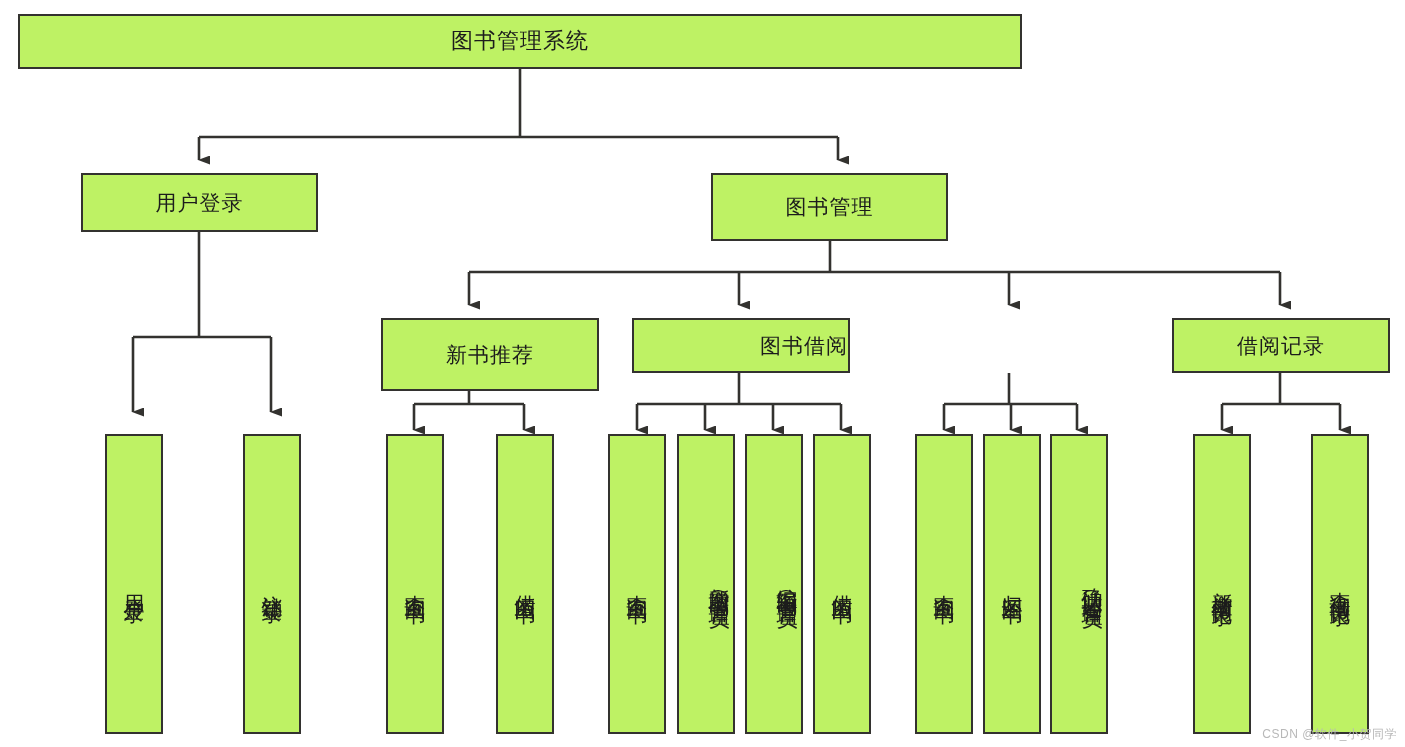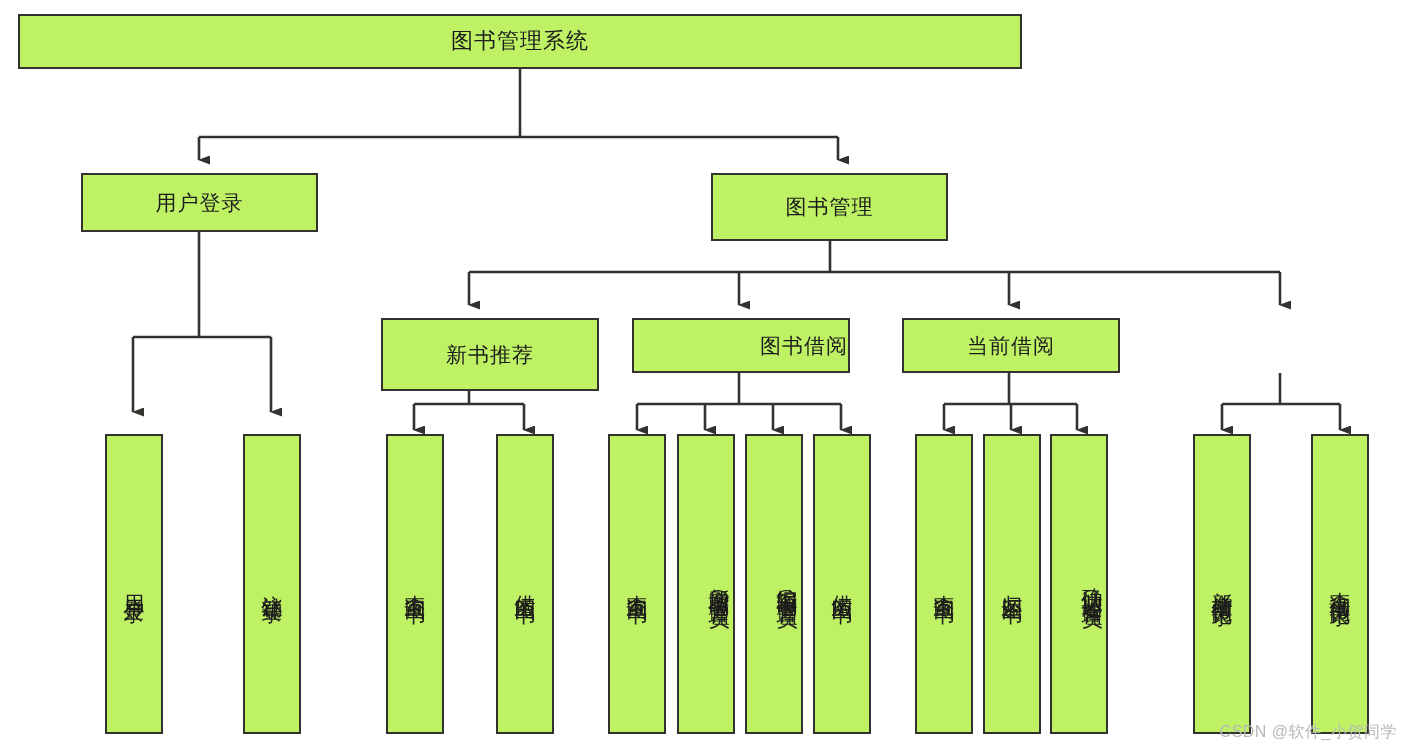--- a/index.html
+++ b/index.html
@@ -57,21 +57,21 @@
   .node.vert.long {
     align-items: flex-start;
   }
   .node.vert.mid {
     align-items: center;
   }
   .watermark {
     position: absolute;
     right: 8px;
     bottom: 4px;
-    font-size: 16px;
+    font-size: 12px;
     color: #b8b8b8;
     letter-spacing: 0.5px;
     z-index: 3;
     white-space: nowrap;
   }
 </style>
 </head>
 <body>
 
 <div id="canvas">
@@ -136,22 +136,22 @@
   <div class="node horiz" style="left:711px; top:173px; width:237px; height:68px;">
     <span>图书管理</span>
   </div>
 
   <div class="node horiz" style="left:361px; top:318px; width:218px; height:73px;margin-left:20px;">
     <span>新书推荐</span>
   </div>
   <div class="node horiz" style="left:632px; top:318px; width:218px; height:55px;justify-content:flex-end;">
     <span>图书借阅</span>
   </div>
-  <div class="node horiz" style="left:902px; top:318px; width:218px; height:55px;">
-    <span>当前借阅</span>
+  <div class="node horiz" style="left:1172px; top:318px; width:218px; height:55px;">
+    <span>借阅记录</span>
   </div>
 
   <div class="node vert mid" style="left:105px; top:434px; width:58px; height:300px;">
     <span>用户登录</span>
   </div>
   <div class="node vert mid" style="left:243px; top:434px; width:58px; height:300px;">
     <span>注销登录</span>
   </div>
 
   <div class="node vert mid" style="left:386px; top:434px; width:58px; height:300px;">

